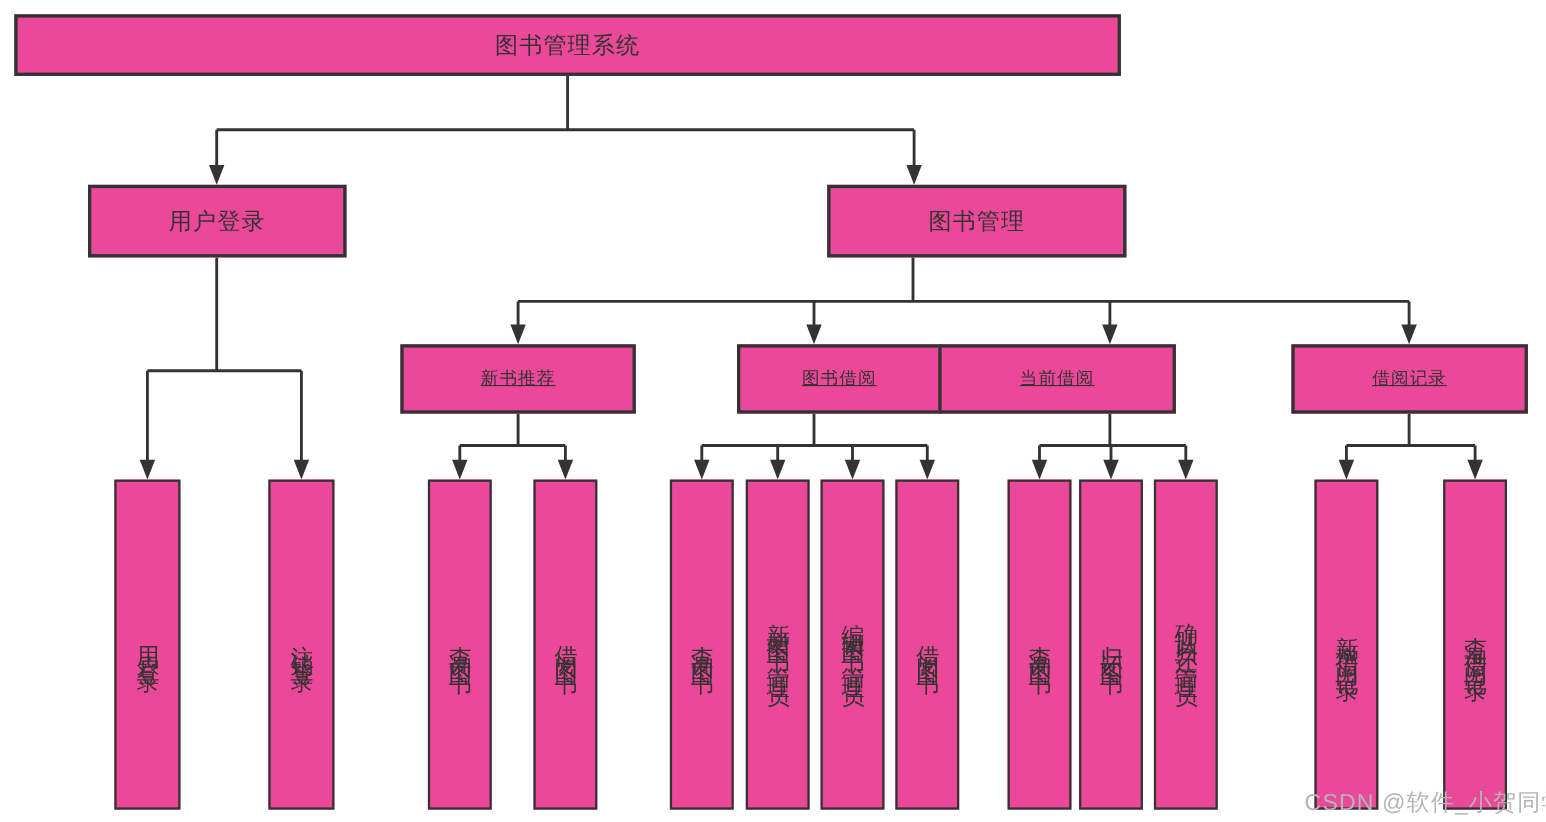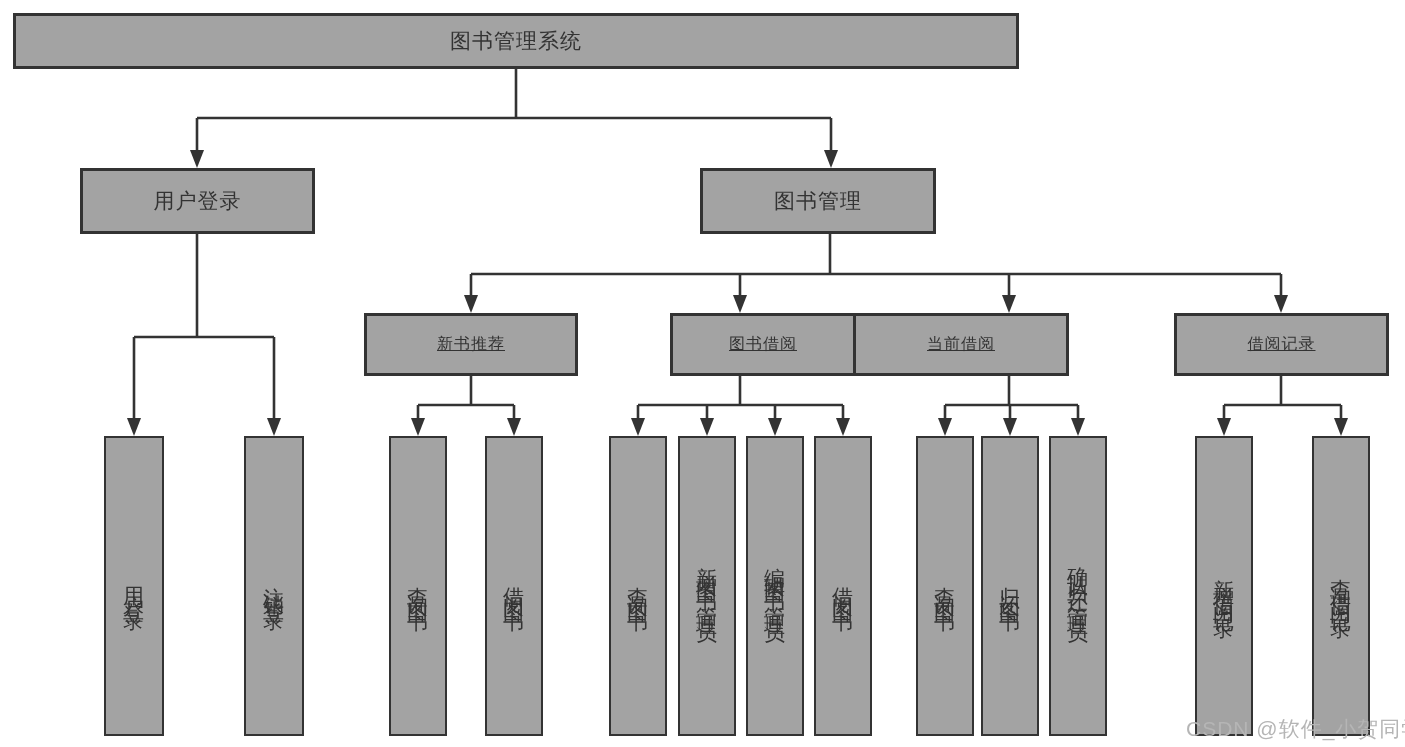--- a/index.html
+++ b/index.html
@@ -19,21 +19,21 @@
   #connectors {
     position: absolute;
     left: 0; top: 0;
     width: 1405px;
     height: 747px;
     z-index: 1;
   }
   .node {
     position: absolute;
     box-sizing: border-box;
-    background: #a3a3a3;
+    background: #ec4899;
     border: 3px solid #333333;
     display: flex;
     align-items: center;
     justify-content: center;
     z-index: 2;
   }
   .node-root {
     left: 13px; top: 13px;
     width: 1006px; height: 56px;
     font-size: 21px;
@@ -151,21 +151,21 @@
     </g>
   </svg>
 
   <div class="node node-root">
     <span>图书管理系统</span>
   </div>
 
   <div class="node node-l2" style="left:80px;width:235px">
     <span>用户登录</span>
   </div>
-  <div class="node node-l2" style="left:700px;width:236px">
+  <div class="node node-l2" style="left:752px;width:272px">
     <span>图书管理</span>
   </div>
 
   <div class="node node-group" style="left:364px;width:214px">
     <span>新书推荐</span>
   </div>
   <div class="node node-group" style="left:670px;width:186px">
     <span>图书借阅</span>
   </div>
   <div class="node node-group" style="left:853px;width:216px">

